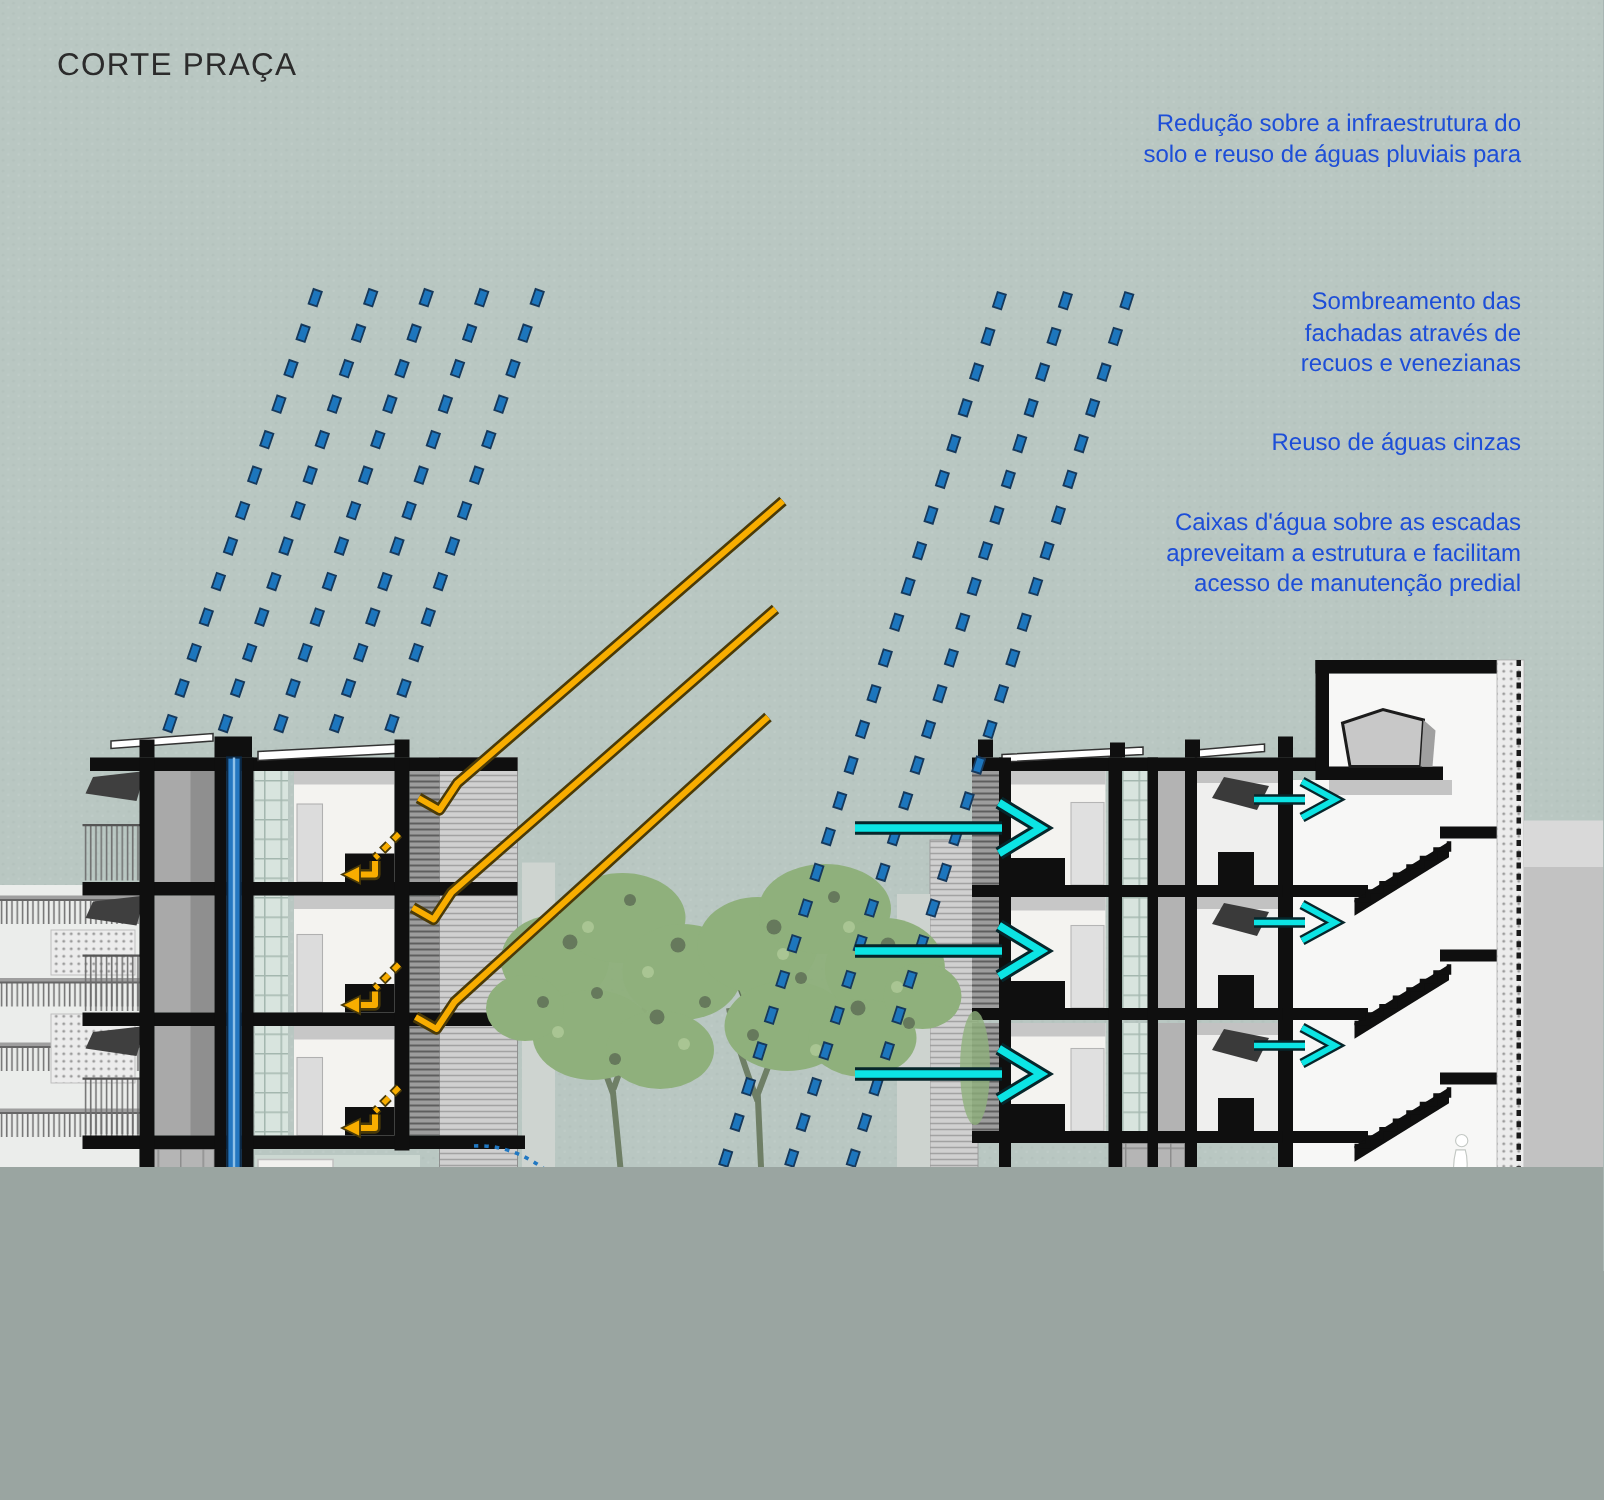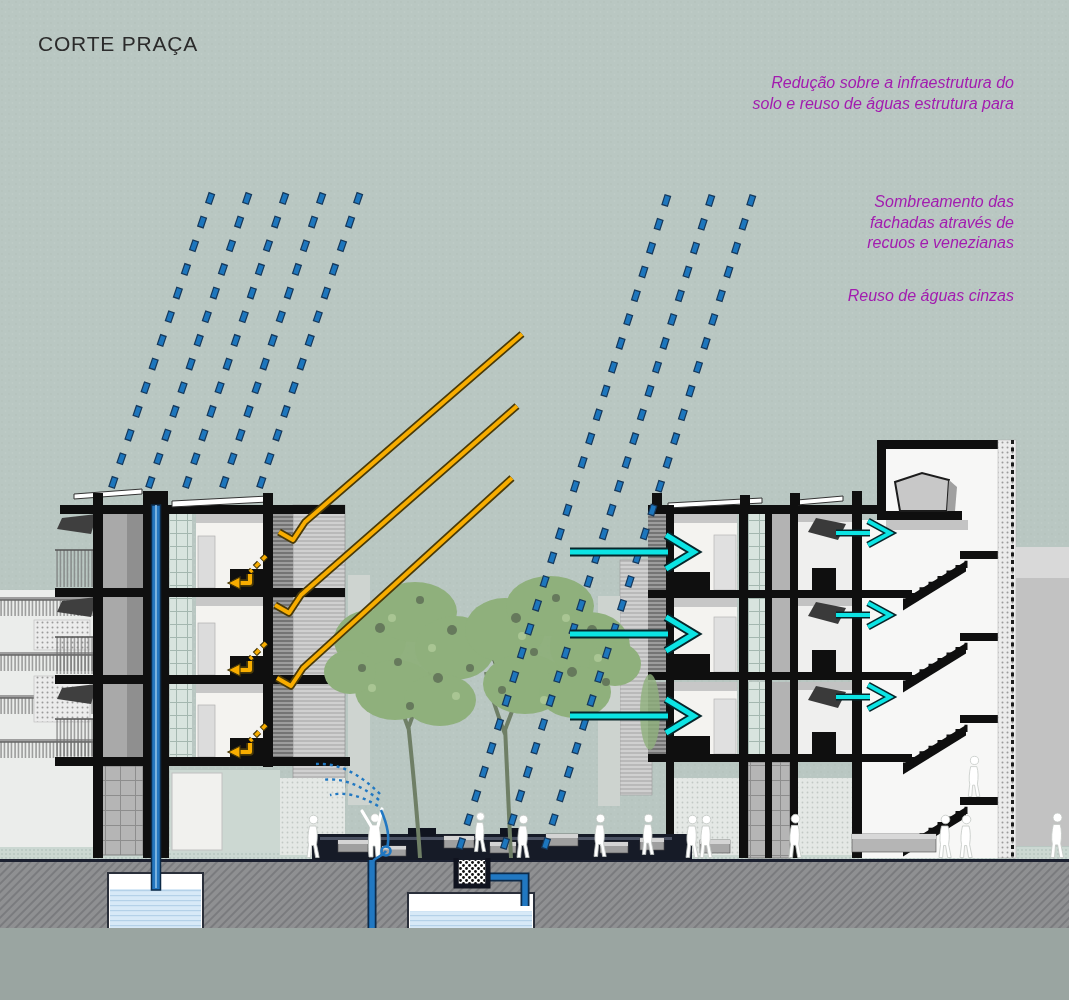--- a/index.html
+++ b/index.html
@@ -1,19 +1,19 @@
 <!DOCTYPE html>
 <html style="--background: #b9c7c2; --ink: #2b2b2b; --rain_blue: #1d76bd; --sun_yellow: #f8ad00; --vent_cyan: #0ce4e4; --pipe_blue: #2178c2; --foliage_green: #8fb07c; --water_blue: #d7e9f7; --ground_gray: #8f9092; --structure_black: #0f0f0f;"><head>
 <meta charset="utf-8">
 <style>
   html,body{margin:0;padding:0;background:#9aa5a1;font-family:"Liberation Sans",sans-serif;}
-  .canvas{position:relative;width:1069px;height:928px;background:var(--background,#b9c7c2);overflow:hidden;}
+  .canvas{position:relative;width:1069px;height:778px;background:var(--background,#b9c7c2);overflow:hidden;}
   .canvas svg{position:absolute;left:0;top:0;}
   .title{position:absolute;left:38px;top:32px;font-size:21px;letter-spacing:.8px;color:var(--ink,#2b2b2b);}
-  .note{position:absolute;width:360px;left:654px;text-align:right;font-size:16px;line-height:20.5px;color:#a21caf;font-style:italic;}
+  .note{position:absolute;width:360px;left:654px;text-align:right;font-size:16px;line-height:20.5px;color:#1d4ed8;}
   .note span{display:block;}
   .n1{top:73px;} .n2{top:192px;} .n3{top:286px;} .n4{top:339px;}
   
   .blk{fill:#0f0f0f;}
   .rainO{stroke:#16395c;stroke-width:7;fill:none;stroke-dasharray:11.5 13.5;}
   .rainI{stroke:var(--rain_blue,#1d76bd);stroke-width:4.6;fill:none;stroke-dasharray:9 16;stroke-dashoffset:-1.25;}
   .sunO{stroke:#4a3a08;stroke-width:7.5;fill:none;stroke-linejoin:round;}
   .sunI{stroke:var(--sun_yellow,#f8ad00);stroke-width:4;fill:none;stroke-linejoin:round;}
   .sundO{stroke:#4a3a08;stroke-width:6;fill:none;stroke-dasharray:6 3.8;}
   .sundI{stroke:var(--sun_yellow,#f8ad00);stroke-width:3.6;fill:none;stroke-dasharray:5 4.8;}
@@ -524,23 +524,28 @@
       <path class="spray" d="M379,800 Q350,776 322,780"></path>
       <path class="spray" d="M380,794 Q348,762 316,764"></path>
     </g>
   </g>
 </svg>
 
 <div class="title">CORTE PRAÇA</div>
 
 <div class="note n1">
   <span>Redução sobre a infraestrutura do</span>
-  <span>solo e reuso de águas estrutura para</span>
+  <span>solo e reuso de águas pluviais para</span>
 </div>
 <div class="note n3">
   <span>Reuso de águas cinzas</span>
 </div>
 <div class="note n2">
   <span>Sombreamento das</span>
   <span>fachadas através de</span>
   <span>recuos e venezianas</span>
 </div>
+<div class="note n4">
+  <span>Caixas d'água sobre as escadas</span>
+  <span>apreveitam a estrutura e facilitam</span>
+  <span>acesso de manutenção predial</span>
 </div>
+</div>
 
 </body></html>

